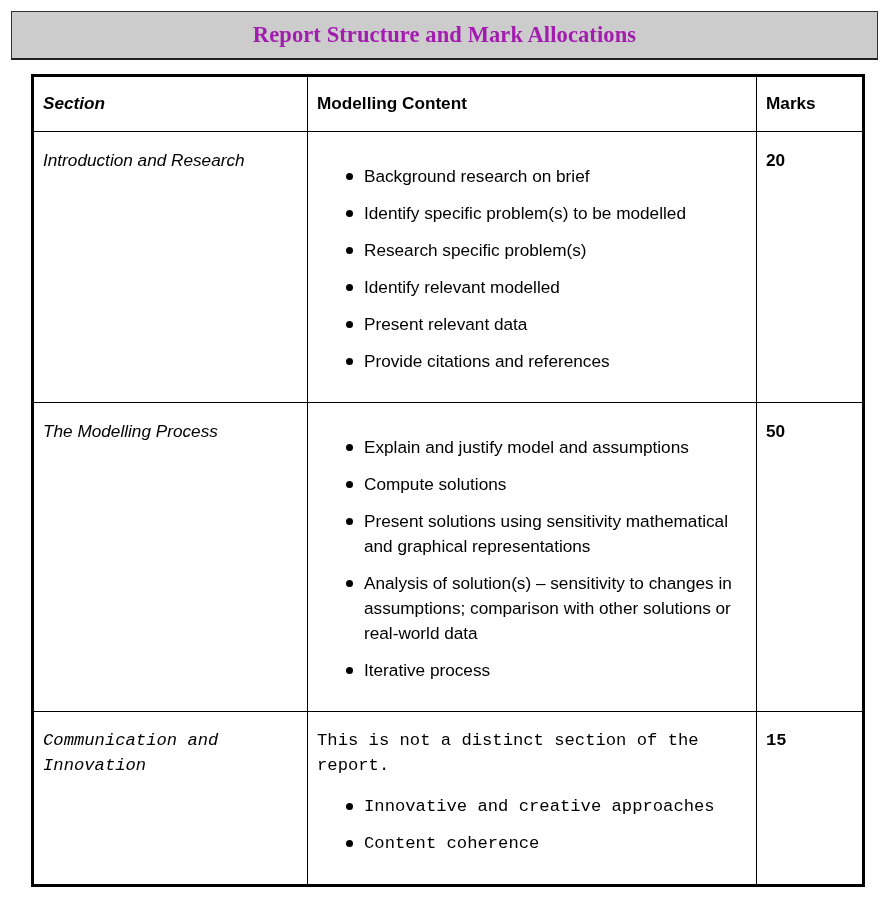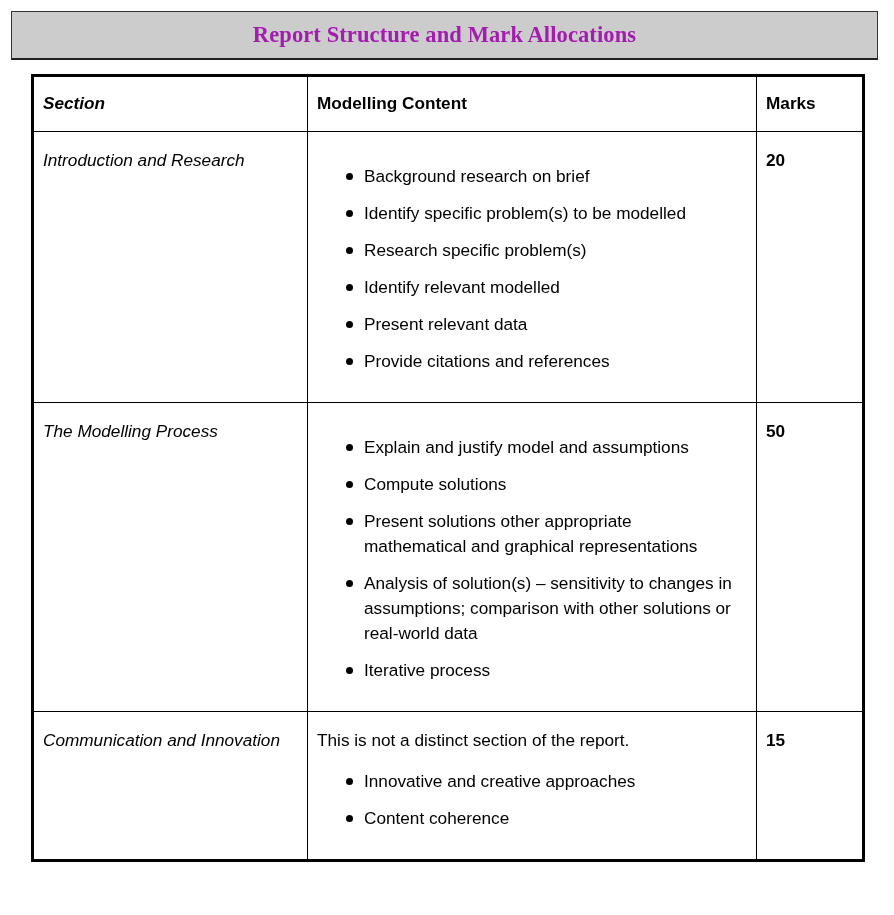--- a/index.html
+++ b/index.html
@@ -98,21 +98,21 @@
       width: 7px;
       height: 7px;
       border-radius: 50%;
       background: #000;
     }
     .note {
     }
     tr.r1 td { height: 241px; }
     tr.r2 td { height: 279px; }
     tr.r3 td { height: 119px; }
-    tr.r4 td { height: 129px; }
+    tr.r4 td { height: 129px; font-family: Liberation Mono, monospace; }
     table.report td { box-sizing: border-box; }
   </style>
 </head>
 <body>
 
 <div class="title-box">
   <span class="title-text">Report Structure and Mark Allocations</span>
 </div>
 
 <table class="report">
@@ -142,21 +142,21 @@
     </td>
     <td class="marks">20</td>
   </tr>
 
   <tr class="r2">
     <td class="section-name">The Modelling Process</td>
     <td class="content">
       <ul class="bullets">
         <li><span class="dot"></span><span>Explain and justify model and assumptions</span></li>
         <li><span class="dot"></span><span>Compute solutions</span></li>
-        <li><span class="dot"></span><span>Present solutions other appropriate mathematical and graphical representations</span></li>
+        <li><span class="dot"></span><span>Present solutions using sensitivity mathematical and graphical representations</span></li>
         <li><span class="dot"></span><span>Analysis of solution(s) – sensitivity to changes in assumptions; comparison with other solutions or real-world data</span></li>
         <li><span class="dot"></span><span>Iterative process</span></li>
       </ul>
     </td>
     <td class="marks">50</td>
   </tr>
 
 
   <tr class="r4">
     <td class="section-name">Communication and Innovation</td>

